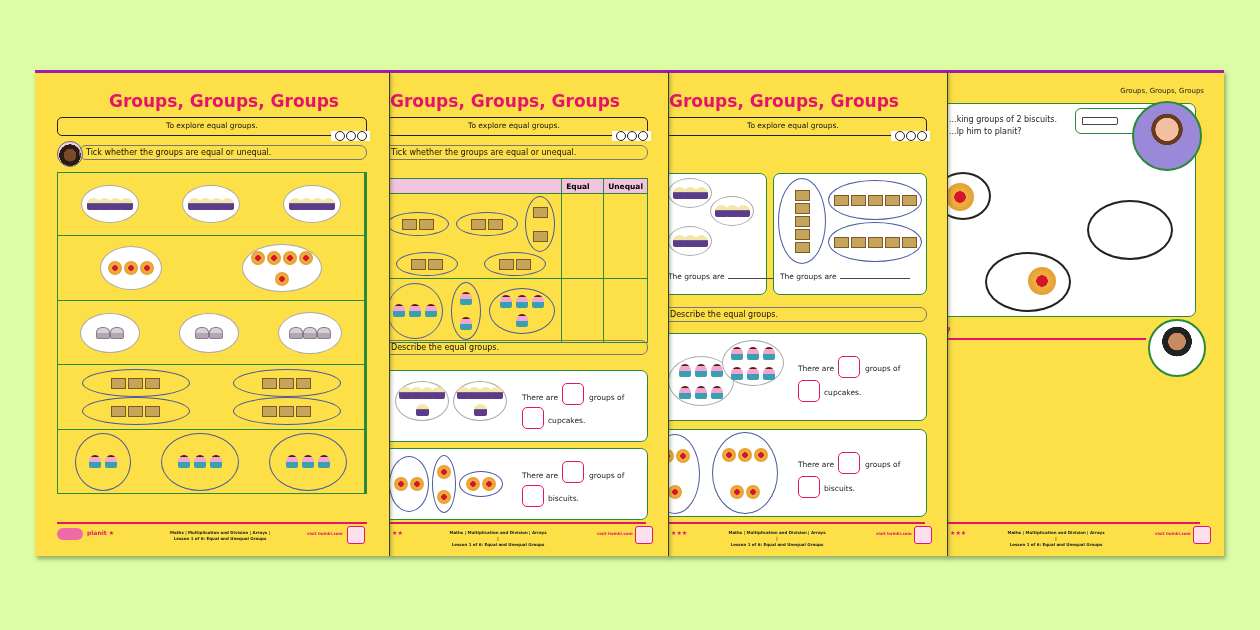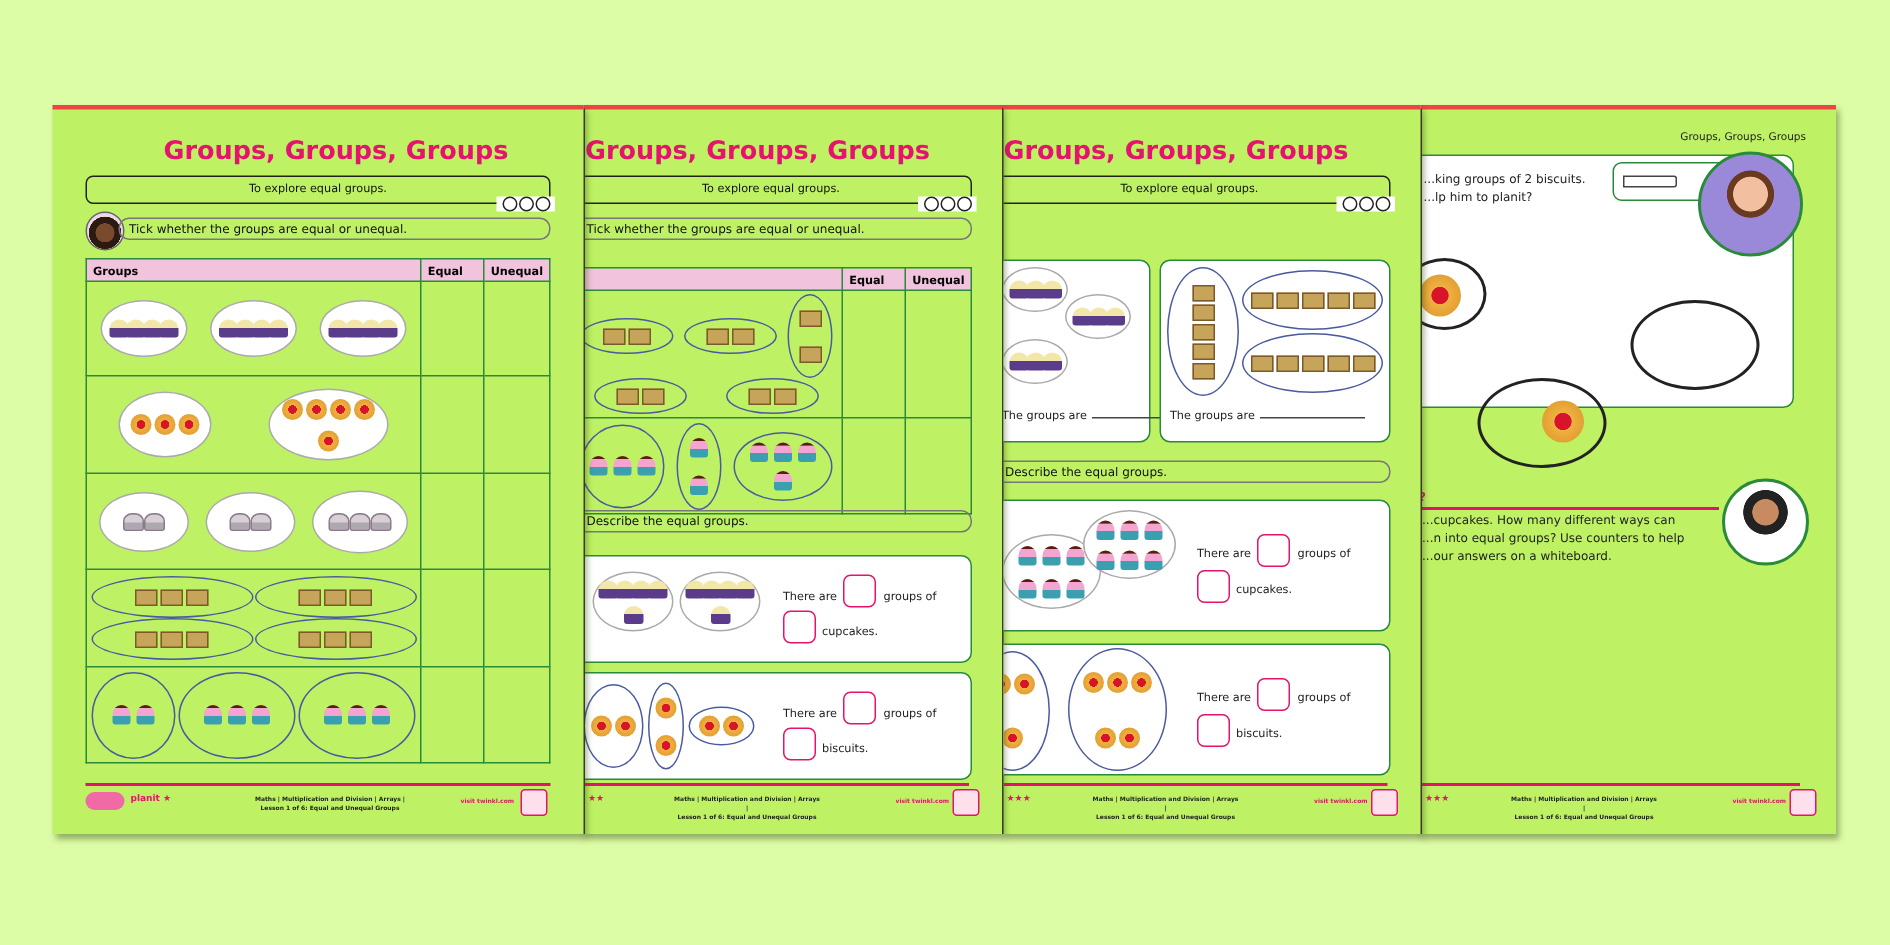--- a/index.html
+++ b/index.html
@@ -1,21 +1,21 @@
 <!DOCTYPE html>
 <html><head>
 <meta charset="utf-8">
 <style>
   * { box-sizing: border-box; margin: 0; padding: 0; }
   html, body { width: 1260px; height: 630px; overflow: hidden; }
   body { background: #dcfca6; font-family: "DejaVu Sans", sans-serif; position: relative; }
 
   .page {
-    position: absolute; top: 70px; height: 486px; background: #bef264;
-    border-top: 3px solid #ef4444;
+    position: absolute; top: 70px; height: 486px; background: #fde047;
+    border-top: 3px solid #a21caf;
     box-shadow: 2px 3px 4px rgba(60,80,20,0.45);
     overflow: hidden;
   }
   .page-1 { left: 35px; width: 354px; z-index: 4; }
   .page-2 { left: 388px; width: 280px; z-index: 3; border-left: 2px solid #333; }
   .page-3 { left: 667px; width: 280px; z-index: 2; border-left: 2px solid #333; }
   .page-4 { left: 946px; width: 278px; z-index: 1; border-left: 2px solid #333; }
 
   .title { position: absolute; top: 18px; color: #e5136e; font-weight: bold; font-size: 17px; white-space: nowrap; }
   .page-1 .title { left: 74px; }
@@ -92,25 +92,20 @@
         <span></span>
         <span></span>
         <span></span>
       </div>
   </div>
   <div class="avatar-girl"></div>
   <div class="instruction">Tick whether the groups are equal or unequal.</div>
 
   <table class="grid">
     <tbody>
-        <tr>
-      <th>Groups</th>
-      <th style="width:42px">Equal</th>
-      <th style="width:42px">Unequal</th>
-    </tr>
     <tr style="height:63px">
       <td>
             <div class="food-row">
         <div class="plate" style="width:58px;height:38px">
                 <i class="cupcake-purple"></i>
                 <i class="cupcake-purple"></i>
                 <i class="cupcake-purple"></i>
                 <i class="cupcake-purple"></i>
               </div>
         <div class="plate" style="width:58px;height:38px">
@@ -478,45 +473,40 @@
         <div>Lesson 1 of 6: Equal and Unequal Groups</div>
     </div>
     <div class="footer-pink" style="left:207px">visit twinkl.com</div>
     <div class="footer-logo" style="left:245px"></div>
   </div>
 </div>
 
 <div class="page page-4">
   <div class="header-small">Groups, Groups, Groups</div>
 
-  <div class="panel" style="left:-10px;top:30px;width:258px;height:169px">
+  <div class="panel" style="left:-10px;top:30px;width:258px;height:214px">
     <div class="p4-text" style="left:10px;top:10px">
       <div>...king groups of 2 biscuits.</div>
         <div>...lp him to planit?</div>
     </div>
     <div class="panel" style="left:136px;top:4px;width:78px;height:26px;border-radius:6px">
       <div class="pencil" style="left:6px;top:8px"></div>
     </div>
     <div class="plate-big" style="left:-4px;top:68px;width:56px;height:48px">
       <i class="biscuit" style="position:absolute;left:8px;top:8px;width:28px;height:28px"></i>
     </div>
     <div class="plate-big" style="left:46px;top:148px;width:86px;height:60px">
       <i class="biscuit" style="position:absolute;left:40px;top:12px;width:28px;height:28px"></i>
     </div>
     <div class="plate-big" style="left:148px;top:96px;width:86px;height:60px"></div>
   </div>
   <div class="boy-avatar" style="left:184px;top:28px"></div>
 
   <div style="position:absolute;left:0;top:265px;width:198px;height:2px;background:#e5136e"></div>
   <div style="position:absolute;left:-2px;top:254px;color:#e5136e;font-size:8px;font-weight:bold">?</div>
-  <div class="p4-text" style="left:0;top:268px">
-    <div>...cupcakes. How many different ways can</div>
-      <div>...n into equal groups? Use counters to help</div>
-      <div>...our answers on a whiteboard.</div>
-  </div>
   <div class="girl2-avatar" style="left:200px;top:246px"></div>
 
   <div class="footer">
     <div class="footer-line"></div>
     <div class="stars" style="left:2px">★★★</div>
     <div class="footer-text" style="left:58px;width:100px">
       <div>Maths | Multiplication and Division | Arrays |</div>
         <div>Lesson 1 of 6: Equal and Unequal Groups</div>
     </div>
     <div class="footer-pink" style="left:207px">visit twinkl.com</div>

